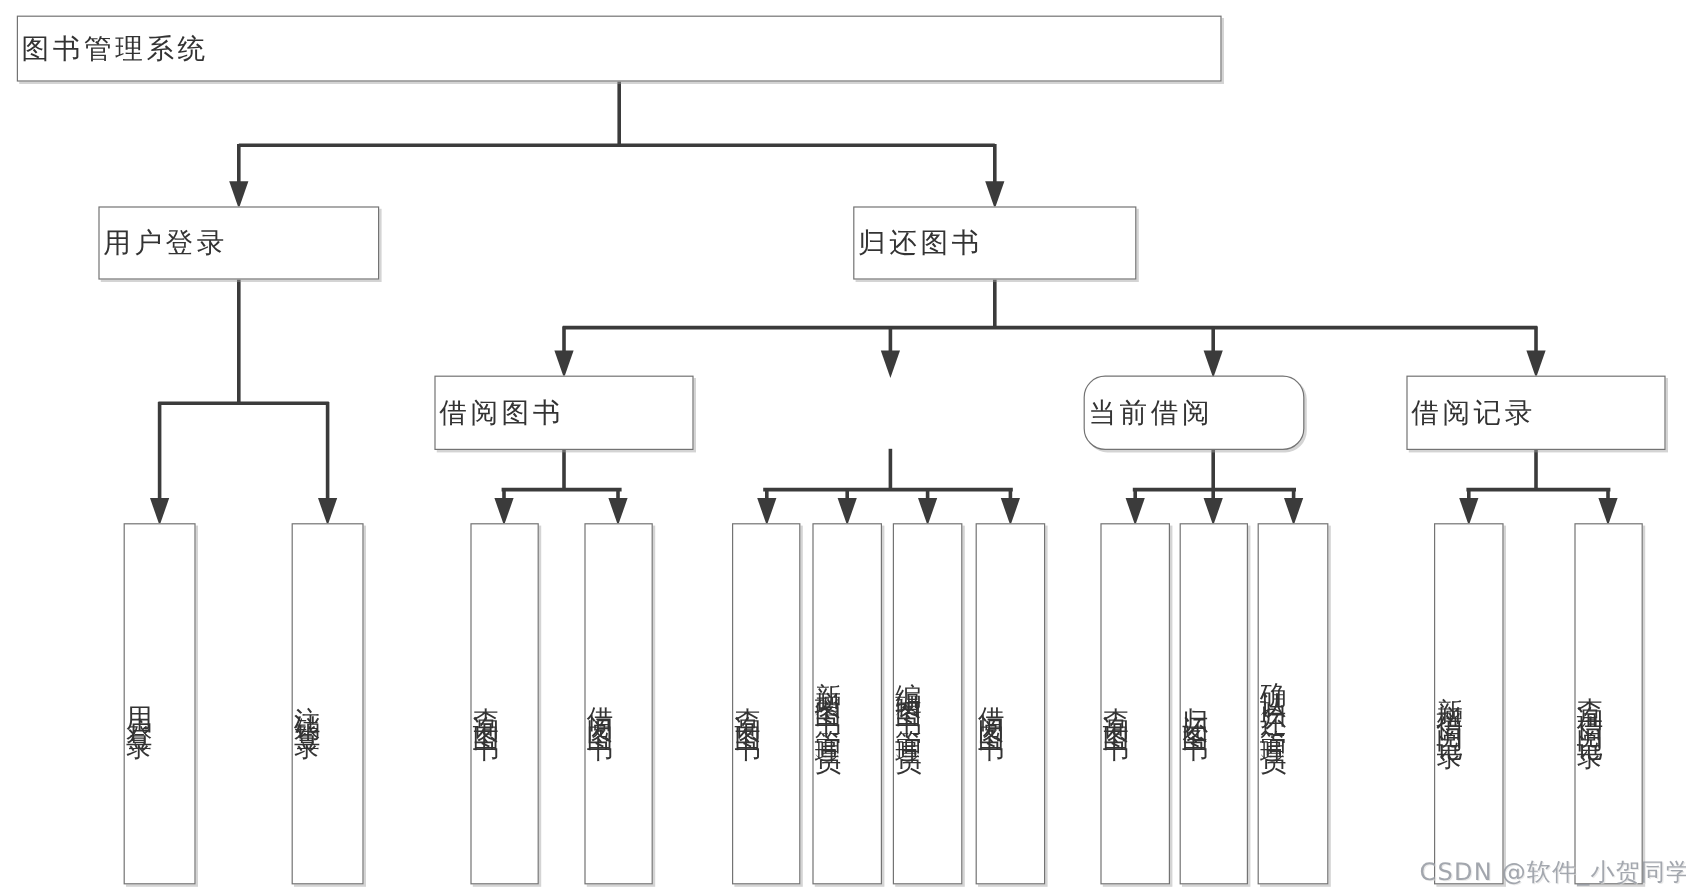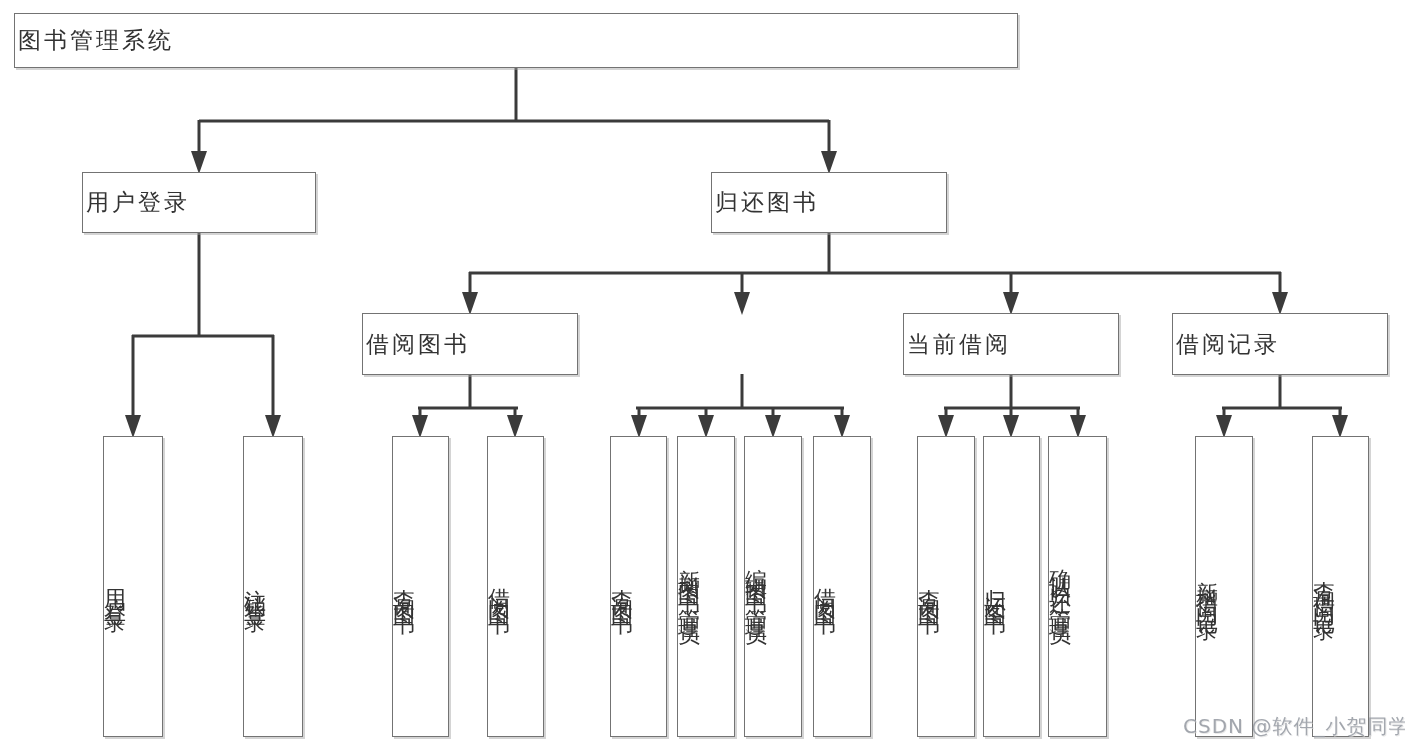--- a/index.html
+++ b/index.html
@@ -139,21 +139,21 @@
   <div class="node" style="left:82px; top:172px; width:234px; height:61px;">
     <span class="hlabel">用户登录</span>
   </div>
   <div class="node" style="left:711px; top:172px; width:236px; height:61px;">
     <span class="hlabel">归还图书</span>
   </div>
 
   <div class="node" style="left:362px; top:313px; width:216px; height:62px;">
     <span class="hlabel">借阅图书</span>
   </div>
-  <div class="node" style="left:903px; top:313px; width:216px; height:62px;">
+  <div class="node" style="left:903px; top:313px; width:184px; height:62px;border-radius:18px;">
     <span class="hlabel">当前借阅</span>
   </div>
   <div class="node" style="left:1172px; top:313px; width:216px; height:62px;">
     <span class="hlabel">借阅记录</span>
   </div>
 
   <div class="node vnode" style="left:103px; top:436px; width:60px; height:301px;">
     <span class="vlabel">用户登录</span>
   </div>
   <div class="node vnode" style="left:243px; top:436px; width:60px; height:301px;">

